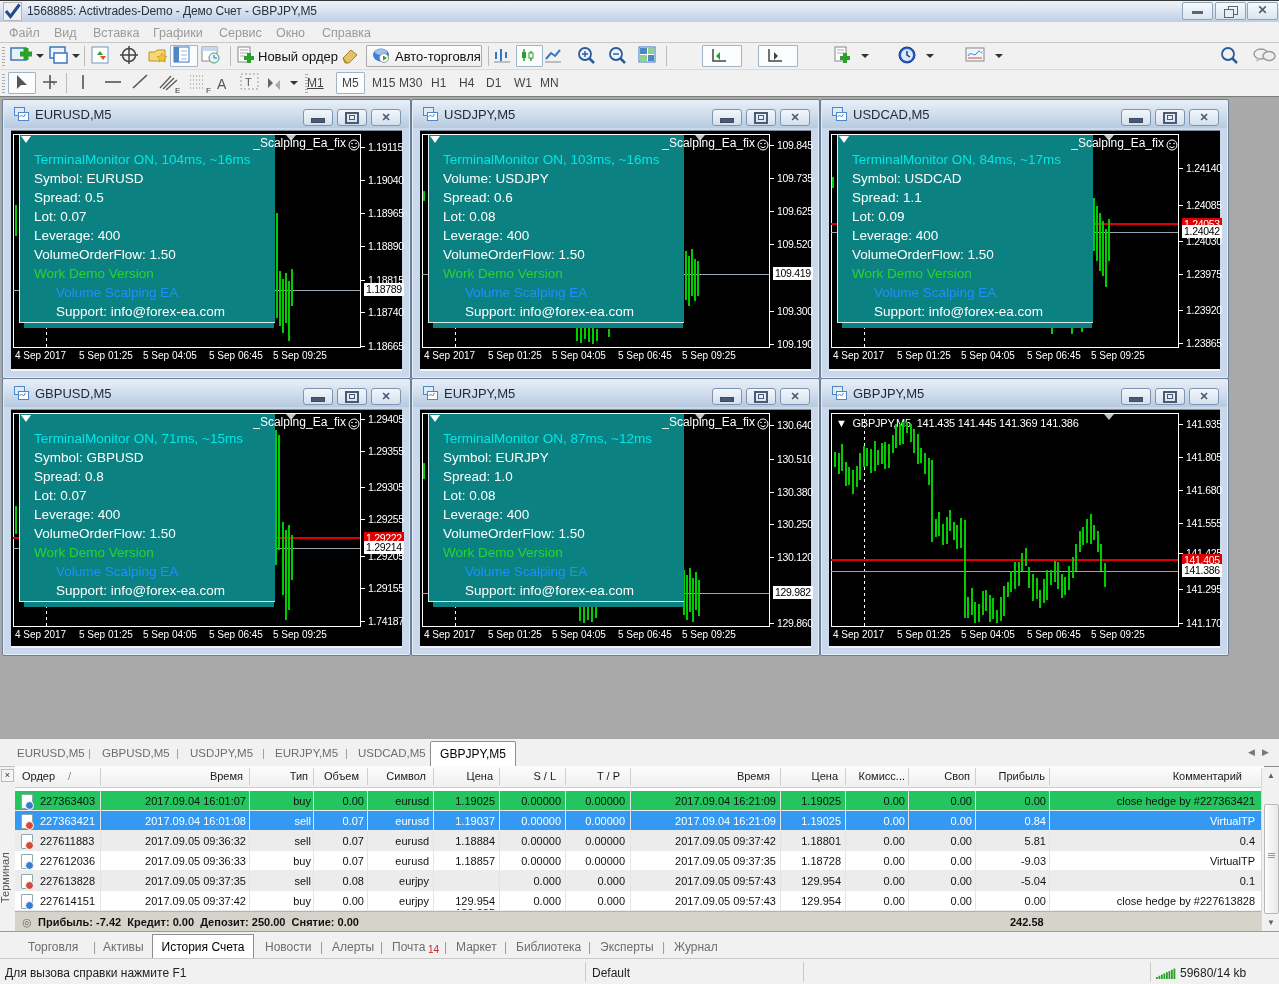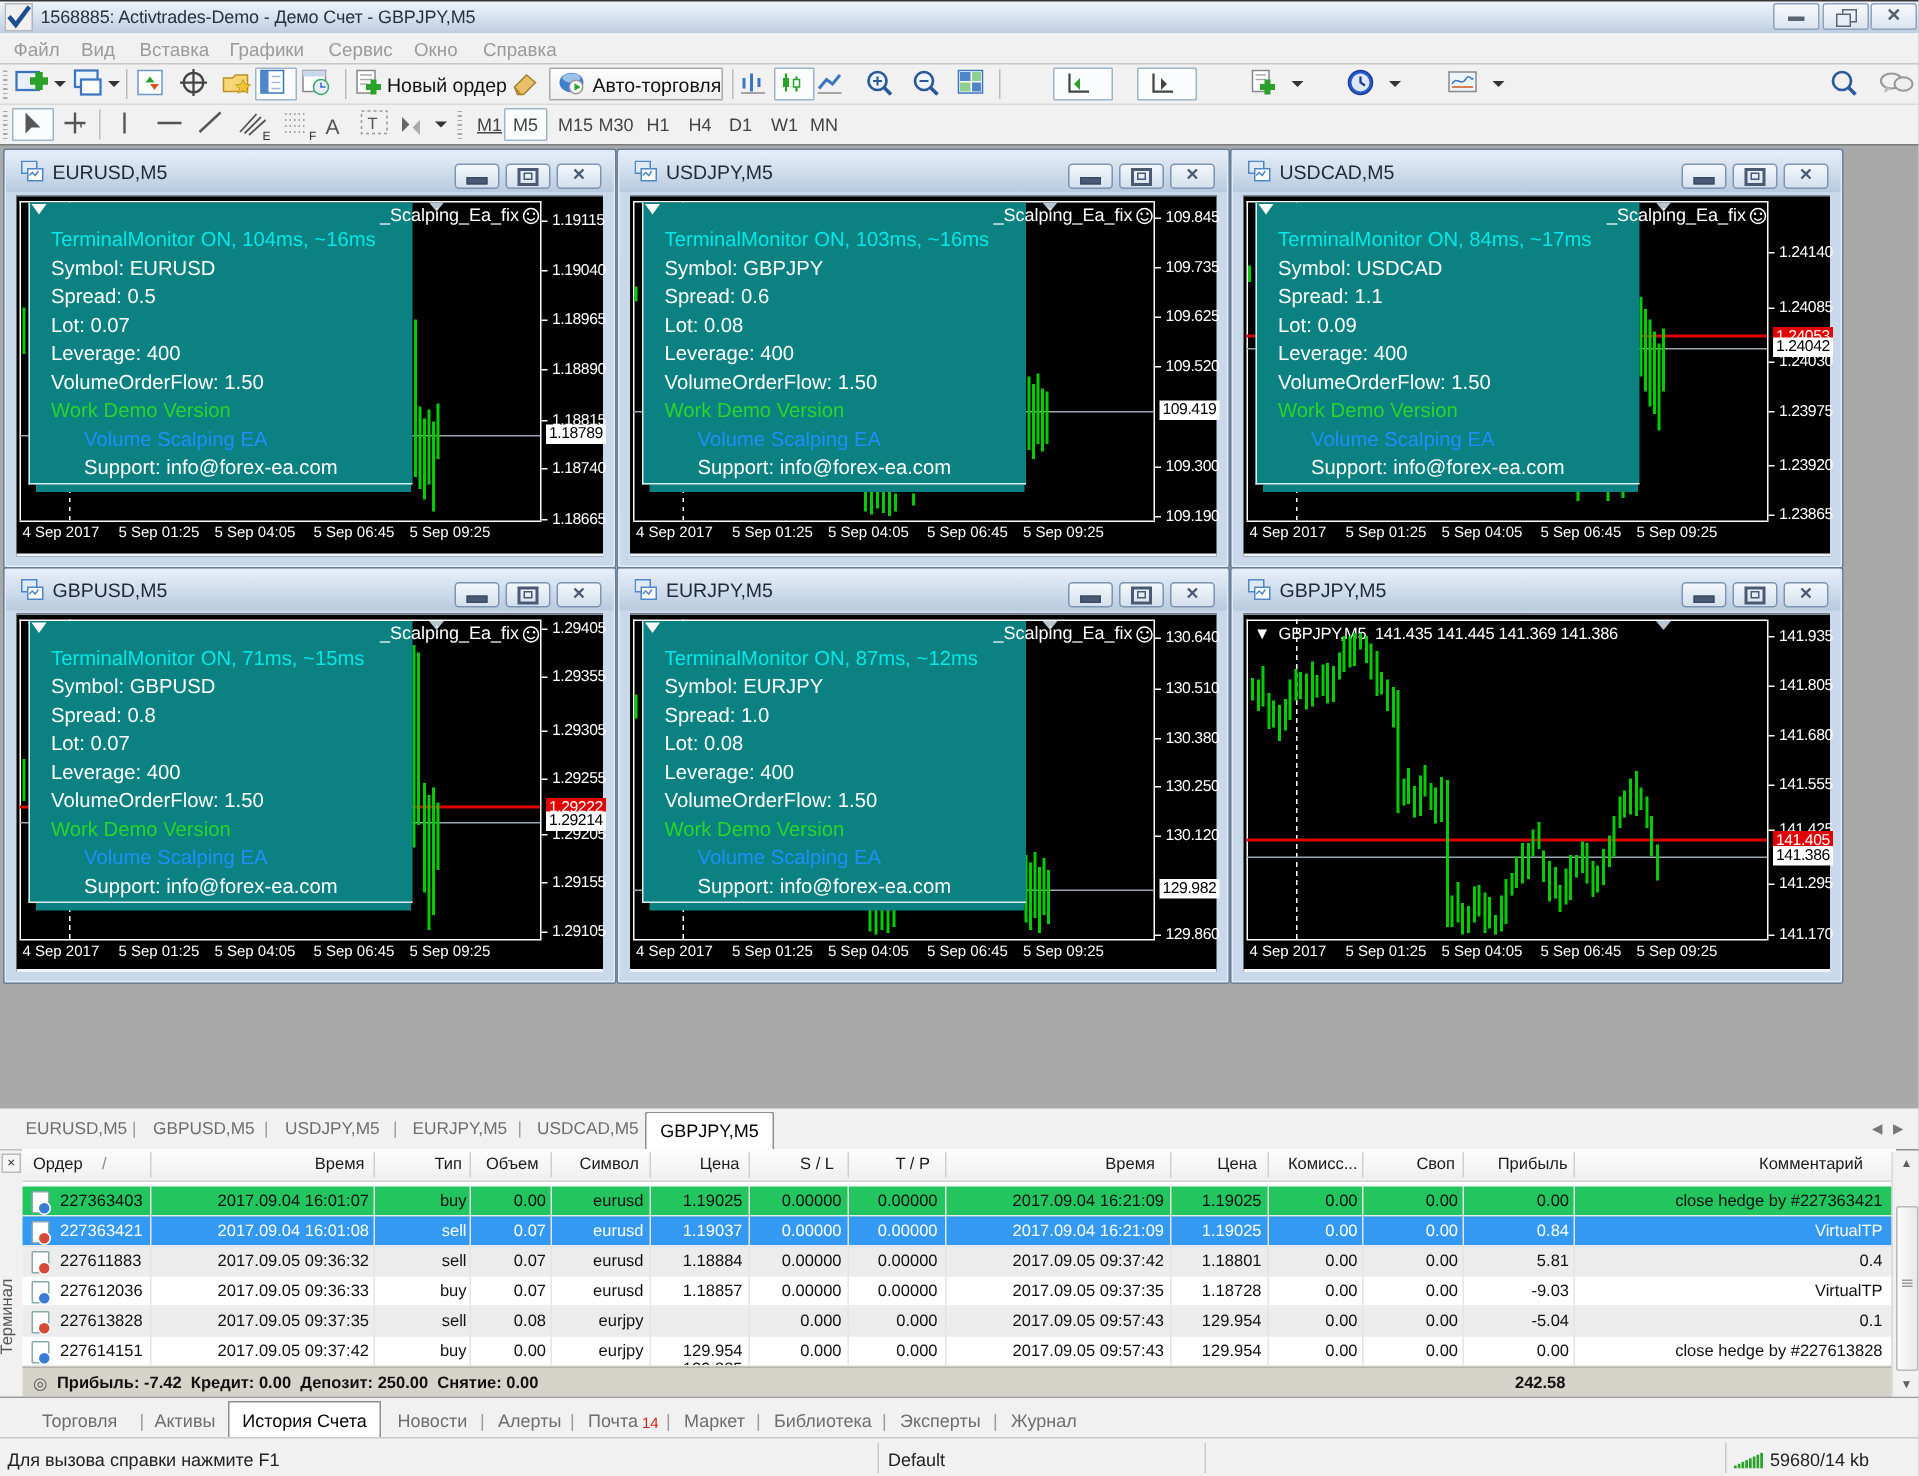--- a/index.html
+++ b/index.html
@@ -249,21 +249,21 @@
         <rect x="1" y="1" width="17" height="15" fill="none" stroke="#999" stroke-dasharray="2 2"></rect>
         <text x="5" y="13" font-size="11" fill="#555">T</text>
       </svg></div>
     <div class="" style="position: absolute; left: 264px; top: 3px;"><svg width="24" height="21">
         <path d="M4 5 l5 5-5 5z" fill="#666"></path>
         <path d="M16 7 l-5 5 5 5z" fill="#aaa"></path>
       </svg></div>
     <div class="dd" style="left: 290px;"></div>
     <div class="grip" style="left: 305px;"></div>
     <div class="tfbox" style="left: 336px; width: 27px;"></div>
-    <div class="tf" style="left: 318px; text-decoration: underline;">M1</div>
+    <div class="tf" style="left: 307px; text-decoration: underline;">M1</div>
     <div class="tf" style="left: 342px;">M5</div>
     <div class="tf" style="left: 372px;">M15</div>
     <div class="tf" style="left: 399px;">M30</div>
     <div class="tf" style="left: 431px;">H1</div>
     <div class="tf" style="left: 459px;">H4</div>
     <div class="tf" style="left: 486px;">D1</div>
     <div class="tf" style="left: 514px;">W1</div>
     <div class="tf" style="left: 540px;">MN</div>
   </div>
 <div class="abs" id="workspace">
@@ -394,21 +394,21 @@
         <div class="gbar" style="left: 160px; top: 195px; height: 17px;"></div>
         <div class="gbar" style="left: 164px; top: 190px; height: 18px;"></div>
         <div class="gbar" style="left: 168px; top: 196px; height: 15px;"></div>
         <div class="gbar" style="left: 172px; top: 194px; height: 19px;"></div>
         <div class="gbar" style="left: 176px; top: 198px; height: 12px;"></div>
         <div class="gbar" style="left: 188px; top: 198px; height: 8px;"></div>
         <div class="" style="position: absolute; left: 13px; top: 191px; width: 250px; height: 6px; background: rgb(12, 129, 129);"></div>
         <div class="teal" style="left: 8px; top: 4px; width: 255px; height: 187px;">
           <div class="" style="position: absolute; left: 1px; top: 1px; width: 0px; height: 0px; border-left: 5px solid transparent; border-right: 5px solid transparent; border-top: 7px solid rgb(255, 255, 255);"></div>
           <div class="ovl" style="left: 14px; top: 17px; color: rgb(0, 231, 231);">TerminalMonitor ON, 103ms, ~16ms</div>
-          <div class="ovl" style="left: 14px; top: 36px; color: rgb(255, 255, 255);">Symbol: GBPJPY</div>
+          <div class="ovl" style="left: 14px; top: 36px; color: rgb(255, 255, 255);">Volume: USDJPY</div>
           <div class="ovl" style="left: 14px; top: 55px; color: rgb(255, 255, 255);">Spread: 0.6</div>
           <div class="ovl" style="left: 14px; top: 74px; color: rgb(255, 255, 255);">Lot: 0.08</div>
           <div class="ovl" style="left: 14px; top: 93px; color: rgb(255, 255, 255);">Leverage: 400</div>
           <div class="ovl" style="left: 14px; top: 112px; color: rgb(255, 255, 255);">VolumeOrderFlow: 1.50</div>
           <div class="ovl" style="left: 14px; top: 131px; color: rgb(42, 212, 42);">Work Demo Version</div>
           <div class="ovl" style="left: 36px; top: 150px; color: rgb(31, 143, 255);">Volume Scalping EA</div>
           <div class="ovl" style="left: 36px; top: 169px; color: rgb(255, 255, 255);">Support: info@forex-ea.com</div>
         </div>
         <div class="scalp" style="right: 56px; top: 5px;">_Scalping_Ea_fix</div>
         <div class="" style="position: absolute; right: 42px; top: 6px;"><svg width="12" height="12">
@@ -525,21 +525,21 @@
         <div class="plabel" style="left: 357px; top: 35px;">1.29355</div>
         <div class="ptick" style="left: 350px; top: 41px;"></div>
         <div class="plabel" style="left: 357px; top: 71px;">1.29305</div>
         <div class="ptick" style="left: 350px; top: 77px;"></div>
         <div class="plabel" style="left: 357px; top: 103px;">1.29255</div>
         <div class="ptick" style="left: 350px; top: 109px;"></div>
         <div class="plabel" style="left: 357px; top: 140px;">1.29205</div>
         <div class="ptick" style="left: 350px; top: 146px;"></div>
         <div class="plabel" style="left: 357px; top: 172px;">1.29155</div>
         <div class="ptick" style="left: 350px; top: 178px;"></div>
-        <div class="plabel" style="left: 357px; top: 205px;">1.29105</div>
+        <div class="plabel" style="left: 357px; top: 205px;">1.74187</div>
         <div class="ptick" style="left: 350px; top: 211px;"></div>
         <div class="hline" style="left: 2px; top: 138px; width: 347px;"></div>
         <div class="redline" style="left: 2px; top: 127px; width: 347px;"></div>
         <div class="rbox" style="left: 353px; top: 122px;">1.29222</div>
         <div class="pbox" style="left: 353px; top: 131px;">1.29214</div>
         <div class="tlabel" style="left: 4px; top: 219px;">4 Sep 2017</div>
         <div class="tlabel" style="left: 68px; top: 219px;">5 Sep 01:25</div>
         <div class="tlabel" style="left: 132px; top: 219px;">5 Sep 04:05</div>
         <div class="tlabel" style="left: 198px; top: 219px;">5 Sep 06:45</div>
         <div class="tlabel" style="left: 262px; top: 219px;">5 Sep 09:25</div>

